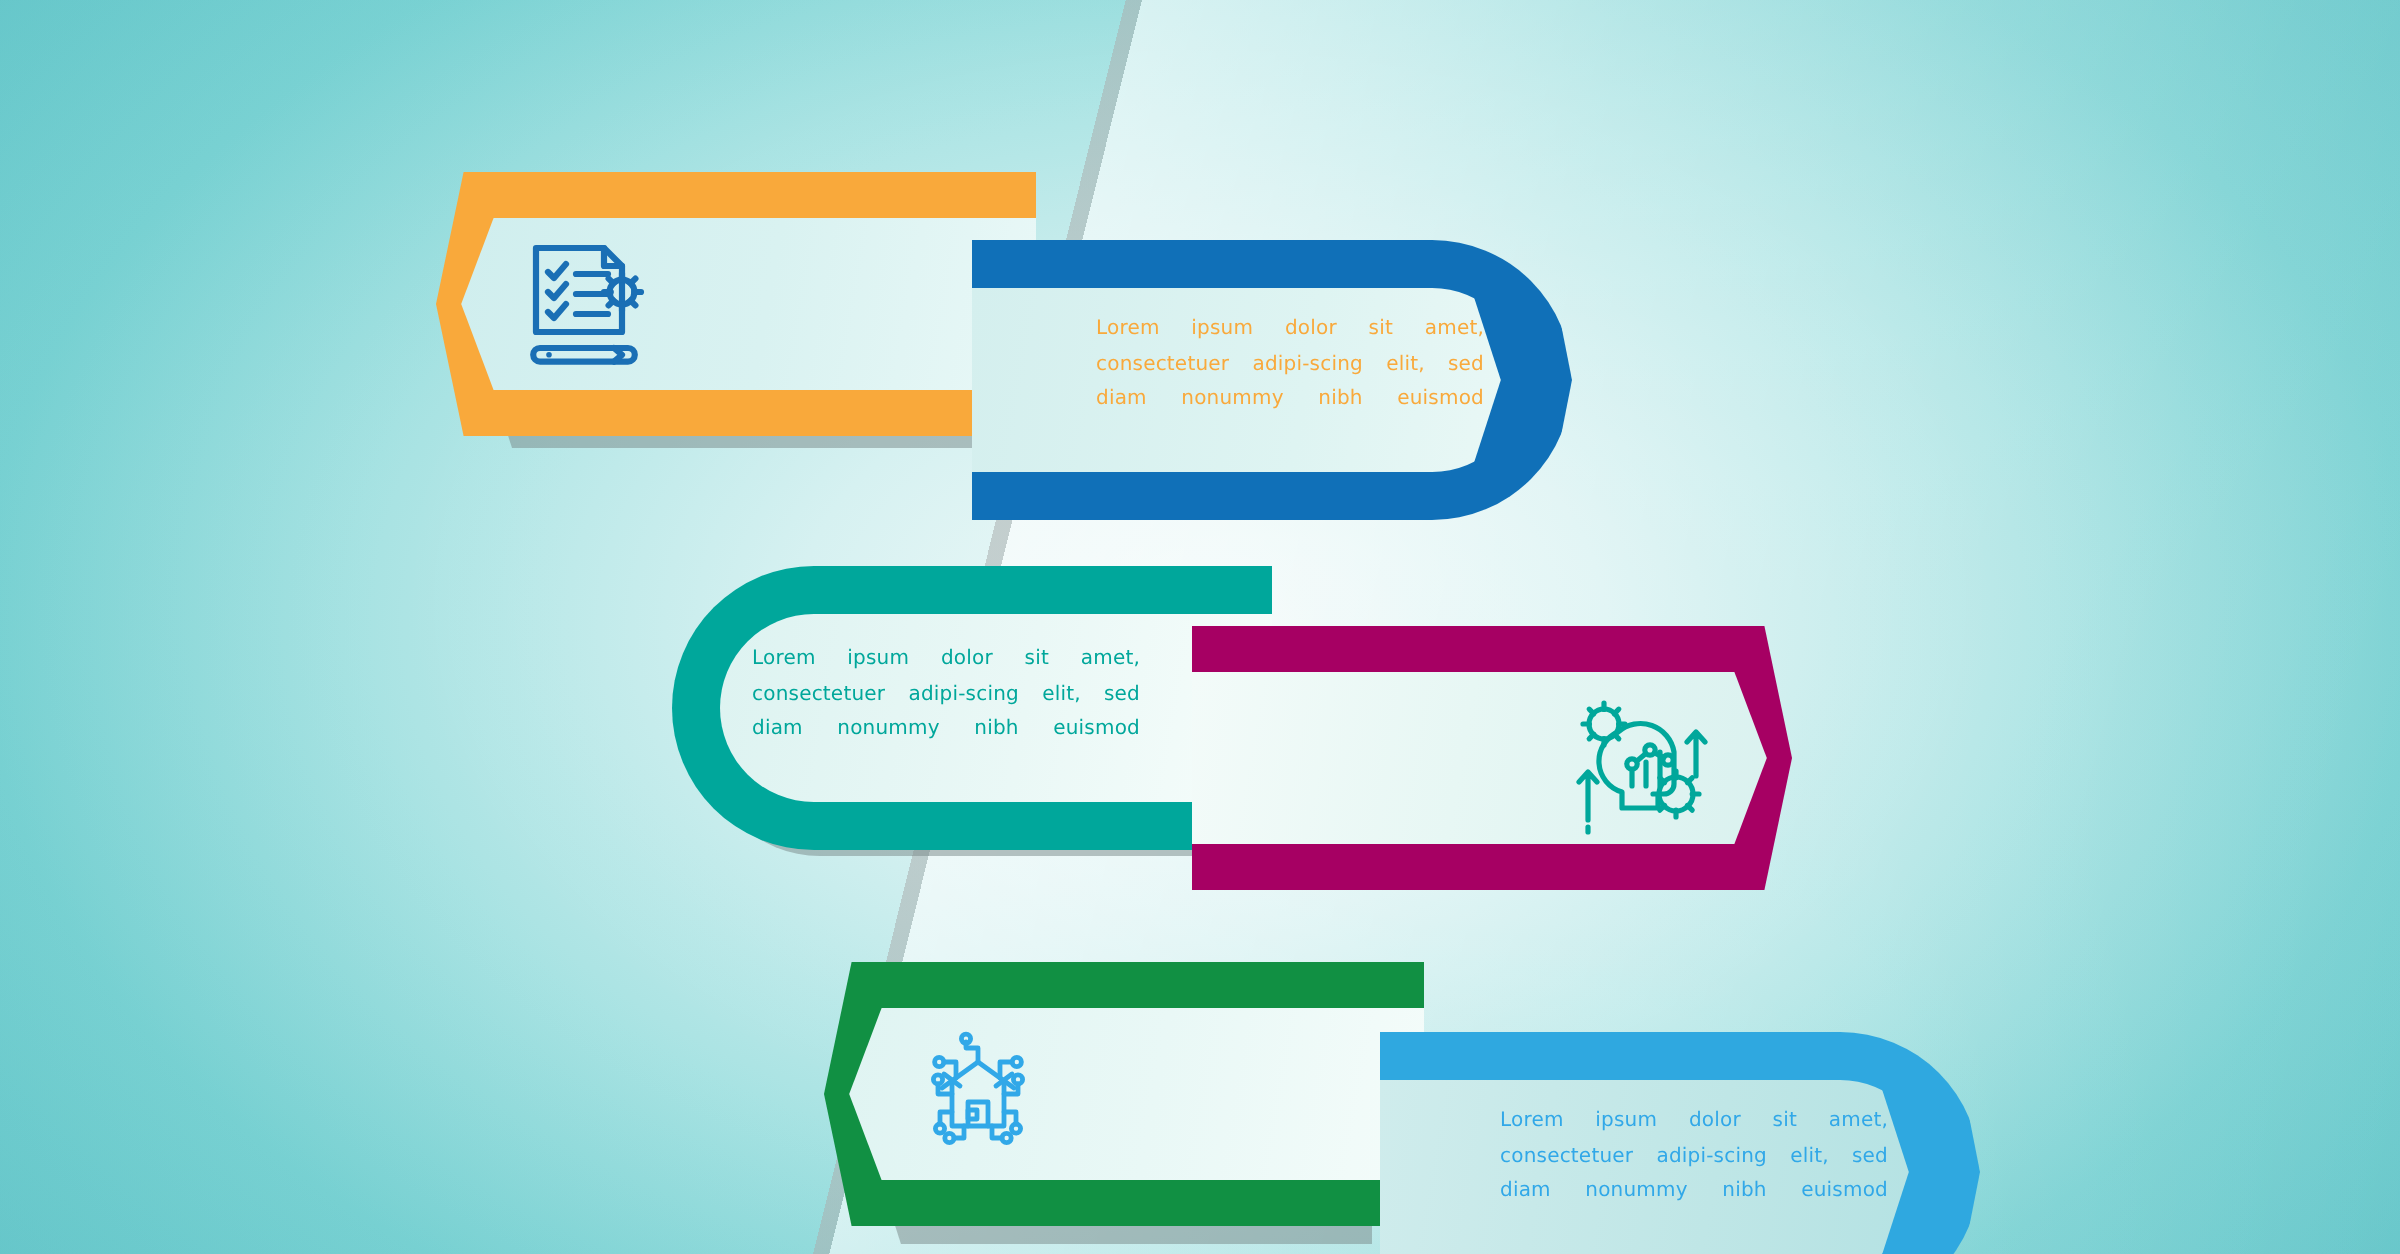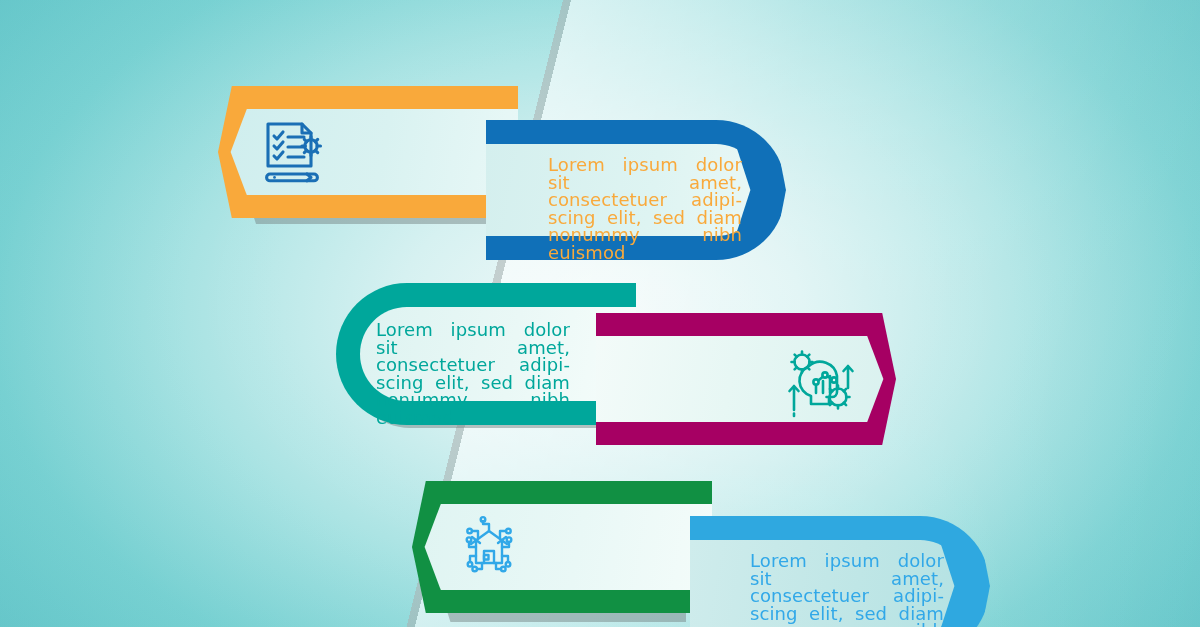--- a/index.html
+++ b/index.html
@@ -48,21 +48,21 @@
     position:absolute;inset:0;
     border-radius:0 74px 74px 0;
   }
   .round-right .inner{
     position:absolute;
     border-radius:0 56px 56px 0;
   }
 
   .txt{
     position:absolute;
-    font-size:18px;
+    font-size:10px;
     line-height:17.6px;
     text-align:justify;
     text-align-last:justify;
     letter-spacing:.1px;
     white-space:normal;
   }
   .icon{position:absolute;display:block;}
   .sh{position:absolute;background:rgba(110,125,125,.45);filter:blur(0.3px);}
 </style>
 </head>

